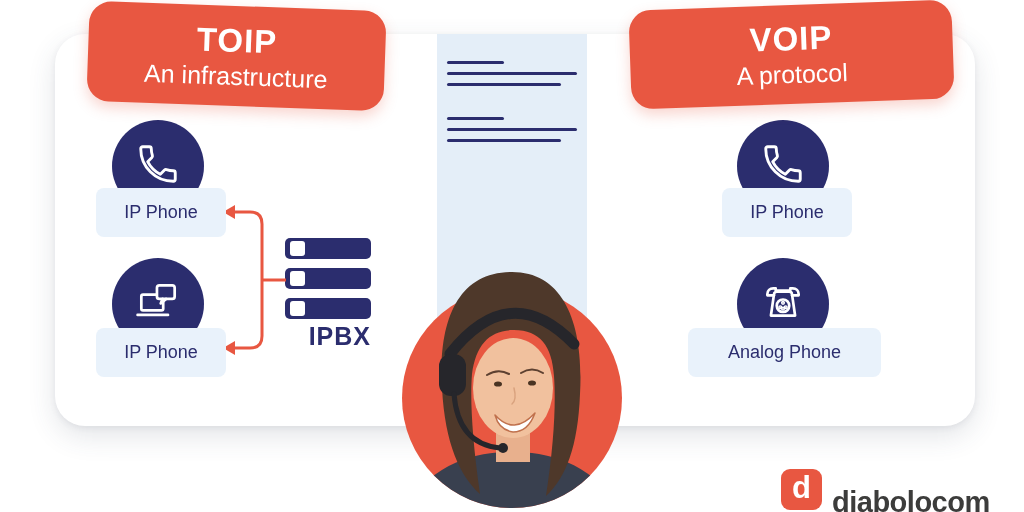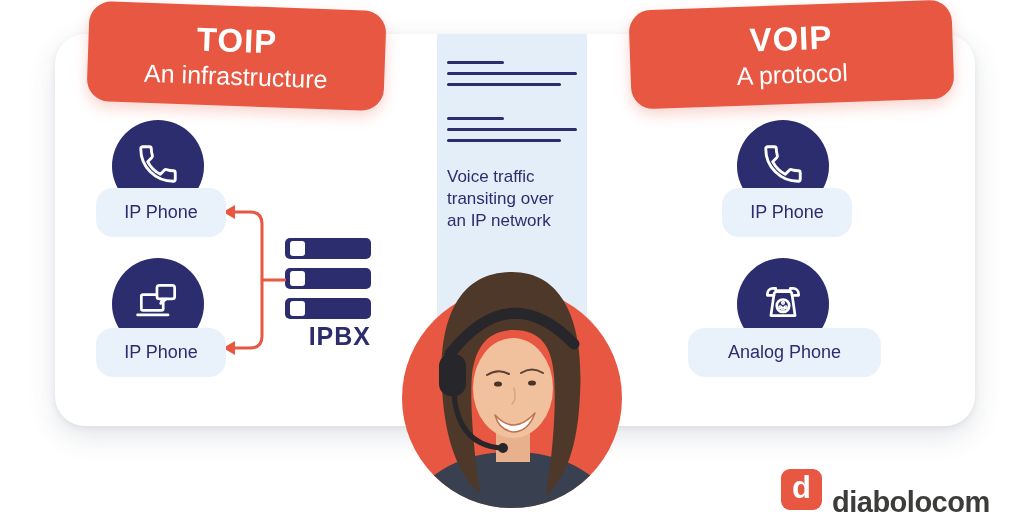--- a/index.html
+++ b/index.html
@@ -18,21 +18,21 @@
          color:#ffffff; text-align:center; display:flex; flex-direction:column;
          justify-content:center; gap:2px;
          box-shadow:0 6px 14px rgba(232,87,65,0.25); }
   .hdr-toip { left:88px; top:6px; width:297px; height:100px; transform:rotate(2deg); }
   .hdr-voip { left:630px; top:5px; width:323px; height:99px; transform:rotate(-2deg); }
   .hdr .title { font-size:33px; font-weight:bold; letter-spacing:1px; }
   .hdr .subtitle { font-size:25px; font-weight:normal; }
 
   .node-circle { position:absolute; width:92px; height:92px; border-radius:50%;
                  background:#2B2D6E; z-index:3; display:flex; align-items:center; justify-content:center; }
-  .pill { position:absolute; height:49px; border-radius:17px; background:#E9F2FB;
+  .pill { position:absolute; height:49px; border-radius:8px; background:#E9F2FB;
           color:#2B2D6E; font-size:18px; display:flex; align-items:center;
           justify-content:center; z-index:4; }
 
   .server { position:absolute; left:285px; top:238px; z-index:3; }
   .server-bar { position:relative; width:86px; height:21px; background:#2B2D6E;
                 border-radius:5px; margin-bottom:9px; }
   .server-bar .slot { position:absolute; left:5px; top:3px; width:15px; height:15px;
                       background:#ffffff; border-radius:3px; }
   .ipbx-label { position:absolute; left:285px; top:322px; width:86px; text-align:right;
                 color:#2B2D6E; font-size:25px; font-weight:bold; letter-spacing:1px; z-index:3; }
@@ -119,23 +119,20 @@
   <div class="band-lines" style="left:447px; top:61px;">
     <div class="tline" style="width:57px;"></div>
     <div class="tline" style="width:130px;"></div>
     <div class="tline" style="width:114px;"></div>
   </div>
   <div class="band-lines" style="left:447px; top:117px;">
     <div class="tline" style="width:57px;"></div>
     <div class="tline" style="width:130px;"></div>
     <div class="tline" style="width:114px;"></div>
   </div>
-  <div class="caption">Voice traffic
-transiting over
-an IP network</div>
 
   <div class="node-circle" style="left:737px; top:120px;">
     <span>
       <svg width="46" height="46" viewBox="0 0 24 24" fill="none" stroke="#ffffff" stroke-width="1.5" stroke-linejoin="round" stroke-linecap="round">
         <path d="M6.62 10.79c1.44 2.83 3.76 5.14 6.59 6.59l2.2-2.21c.27-.27.67-.36 1.02-.24 1.12.37 2.33.57 3.57.57.55 0 1 .45 1 1V20c0 .55-.45 1-1 1-9.39 0-17-7.61-17-17 0-.55.45-1 1-1h3.5c.55 0 1 .45 1 1 0 1.25.2 2.45.57 3.57.11.35.03.74-.25 1.02l-2.2 2.2z"></path>
       </svg>
     </span>
   </div>
   <div class="pill" style="left:722px; top:188px; width:130px;">IP Phone</div>
 

